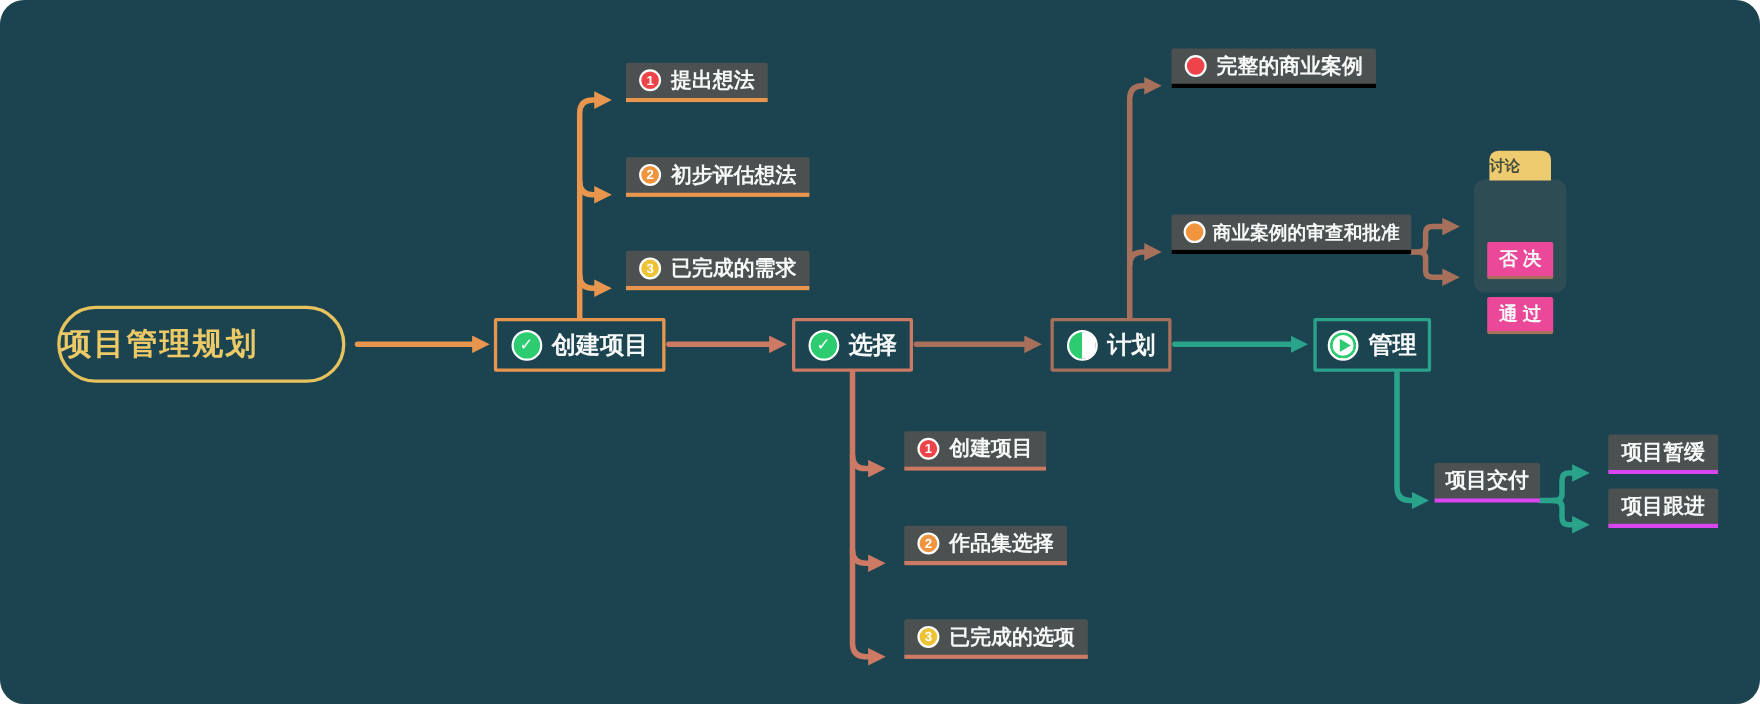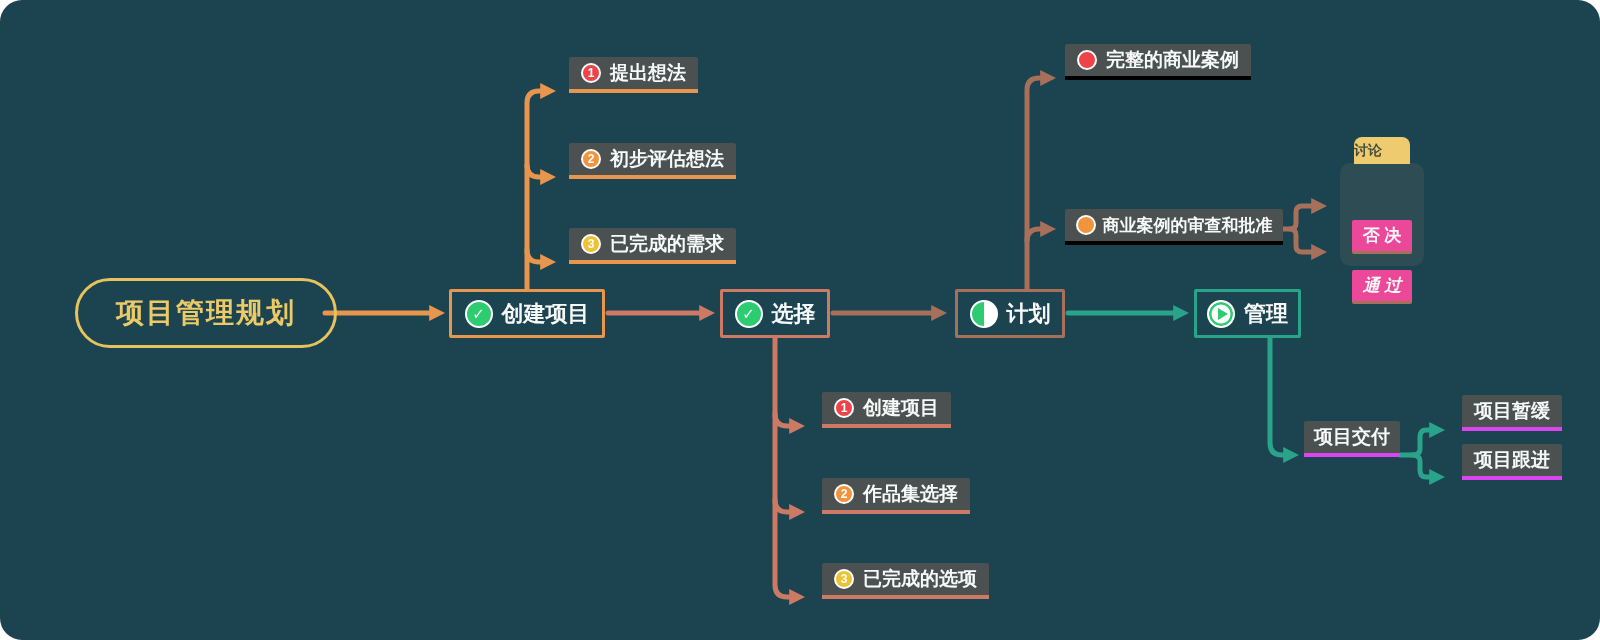--- a/index.html
+++ b/index.html
@@ -1,21 +1,21 @@
 <!DOCTYPE html>
 <html><head>
 <meta charset="utf-8">
 <style>
   html,body{margin:0;padding:0;background:#ffffff;font-family:"Liberation Sans","DejaVu Sans",sans-serif;}
   .canvas{position:relative;width:1600px;height:640px;background:#1c4350;border-radius:22px;overflow:hidden;}
   svg.wires{position:absolute;left:0;top:0;width:1600px;height:640px;pointer-events:none;}
 
   
-  .root{position:absolute;left:75px;top:278px;width:262px;height:70px;border:3.5px solid #e6c35c;
-        border-radius:36px;display:flex;align-items:center;justify-content:center;
+  .root{position:absolute;left:52px;top:278px;width:262px;height:70px;border:3.5px solid #e6c35c;
+        border-radius:36px;display:flex;align-items:center;justify-content:flex-start;
         color:#ecca67;font-size:28px;font-weight:bold;letter-spacing:2px;box-sizing:border-box;}
 
   
   .stage{position:absolute;height:49px;box-sizing:border-box;display:flex;align-items:center;
          justify-content:center;gap:9px;color:#f7f9f8;font-size:22px;font-weight:bold;border-radius:2px;}
   .stage.create{left:449px;top:289px;width:156px;border:3px solid #e8964e;}
   .stage.select{left:720px;top:289px;width:110px;border:3px solid #cd7a64;}
   .stage.plan{left:955px;top:289px;width:110px;border:3px solid #a7705b;}
   .stage.manage{left:1194px;top:289px;width:107px;border:3px solid #2aa38b;}
 
@@ -48,32 +48,32 @@
   
   .it-c1{left:569px;top:57px;}
   .it-c2{left:569px;top:143px;}
   .it-c3{left:569px;top:228px;}
   
   .it-s1{left:822px;top:392px;}
   .it-s2{left:822px;top:478px;}
   .it-s3{left:822px;top:563px;}
   
   .it-p1{left:1065px;top:44px;}
-  .it-p2{left:1065px;top:209px;width:218px;padding:0 8px;font-size:17px;justify-content:center;gap:7px;}
+  .it-p2{left:1065px;top:195px;width:218px;padding:0 8px;font-size:17px;justify-content:center;gap:7px;}
 
   
   .group{position:absolute;left:1340px;top:163px;width:84px;height:103px;background:#2d4c54;border-radius:10px;}
   .group-tag{position:absolute;left:1354px;top:137px;width:56px;height:27px;background:#edcb6e;
              border-radius:8px 8px 0 0;display:flex;align-items:center;justify-content:flex-start;
              color:#454d3d;font-size:14px;font-weight:bold;}
   .outcome{position:absolute;left:1352px;width:60px;height:34px;box-sizing:border-box;background:#ec4899;
            border-bottom:3px solid #a7705b;display:flex;align-items:center;justify-content:center;
            color:#f7f9f8;font-size:17px;font-weight:bold;border-radius:2px;white-space:pre;margin-top:48px;}
   .oc-1{top:172px;}
-  .oc-2{top:222px;font-style:italic;}
+  .oc-2{top:222px;}
 
   
   .it-d0{left:1304px;top:421px;width:96px;padding:0 8px;justify-content:center;}
   .it-d1{left:1462px;top:395px;}
   .it-d2{left:1462px;top:444px;}
 </style>
 </head>
 <body>
 
 <div class="canvas">

